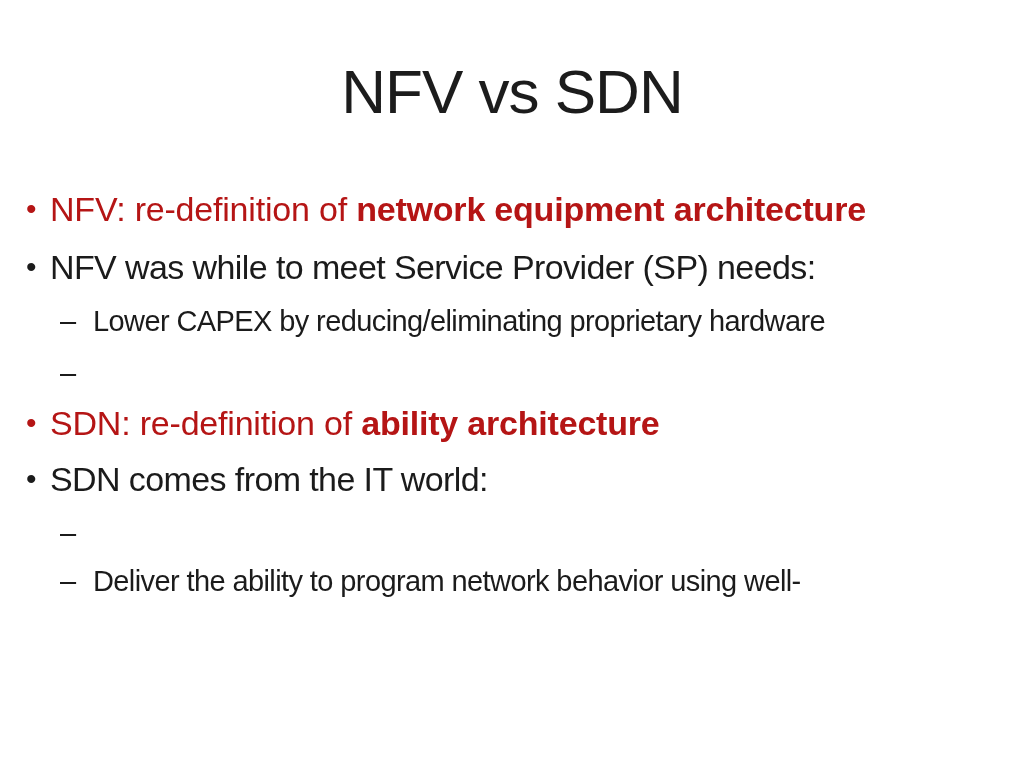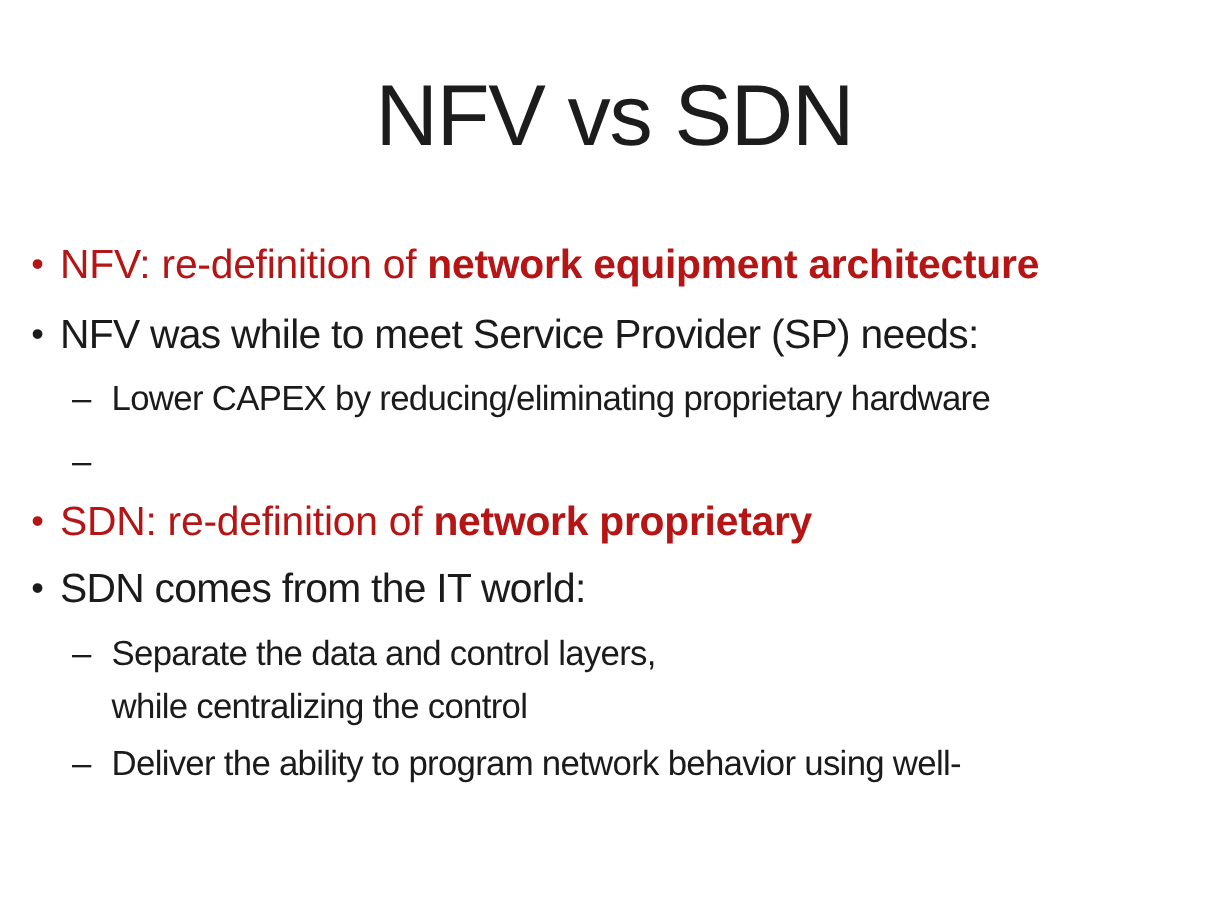--- a/index.html
+++ b/index.html
@@ -12,21 +12,21 @@
     width: 1024px;
     height: 768px;
     background: #ffffff;
     overflow: hidden;
     font-family: "Liberation Sans", sans-serif;
   }
   .title {
     margin: 0;
     padding-top: 56px;
     text-align: center;
-    font-size: 72px;
+    font-size: 62px;
     line-height: 1.15;
     font-weight: 400;
     letter-spacing: -1px;
     color: #1c1c1c;
   }
   .content {
     margin-top: 60px;
     padding-left: 26px;
     padding-right: 20px;
   }
@@ -93,31 +93,30 @@
       <span class="marker">–</span>
       <p class="t"><span>Lower CAPEX by reducing/eliminating proprietary hardware</span></p>
     </div>
 
     <div class="li l2 black m8">
       <span class="marker">–</span>
     </div>
 
     <div class="li l1 red m6">
       <span class="marker">•</span>
-      <p class="t"><span>SDN: re-definition of </span><strong>network proprietary</strong></p>
+      <p class="t"><span>SDN: re-definition of </span><strong>ability architecture</strong></p>
     </div>
 
     <div class="li l1 black m12">
       <span class="marker">•</span>
       <p class="t"><span>SDN comes from the IT world:</span></p>
     </div>
 
     <div class="li l2 black m10">
       <span class="marker">–</span>
-      <p class="t"><span>Separate the data and control layers,</span><br><span>while centralizing the control</span></p>
     </div>
 
     <div class="li l2 black m4">
       <span class="marker">–</span>
       <p class="t"><span>Deliver the ability to program network behavior using well-</span><br></p>
     </div>
 
   </div>
 </div>
 

